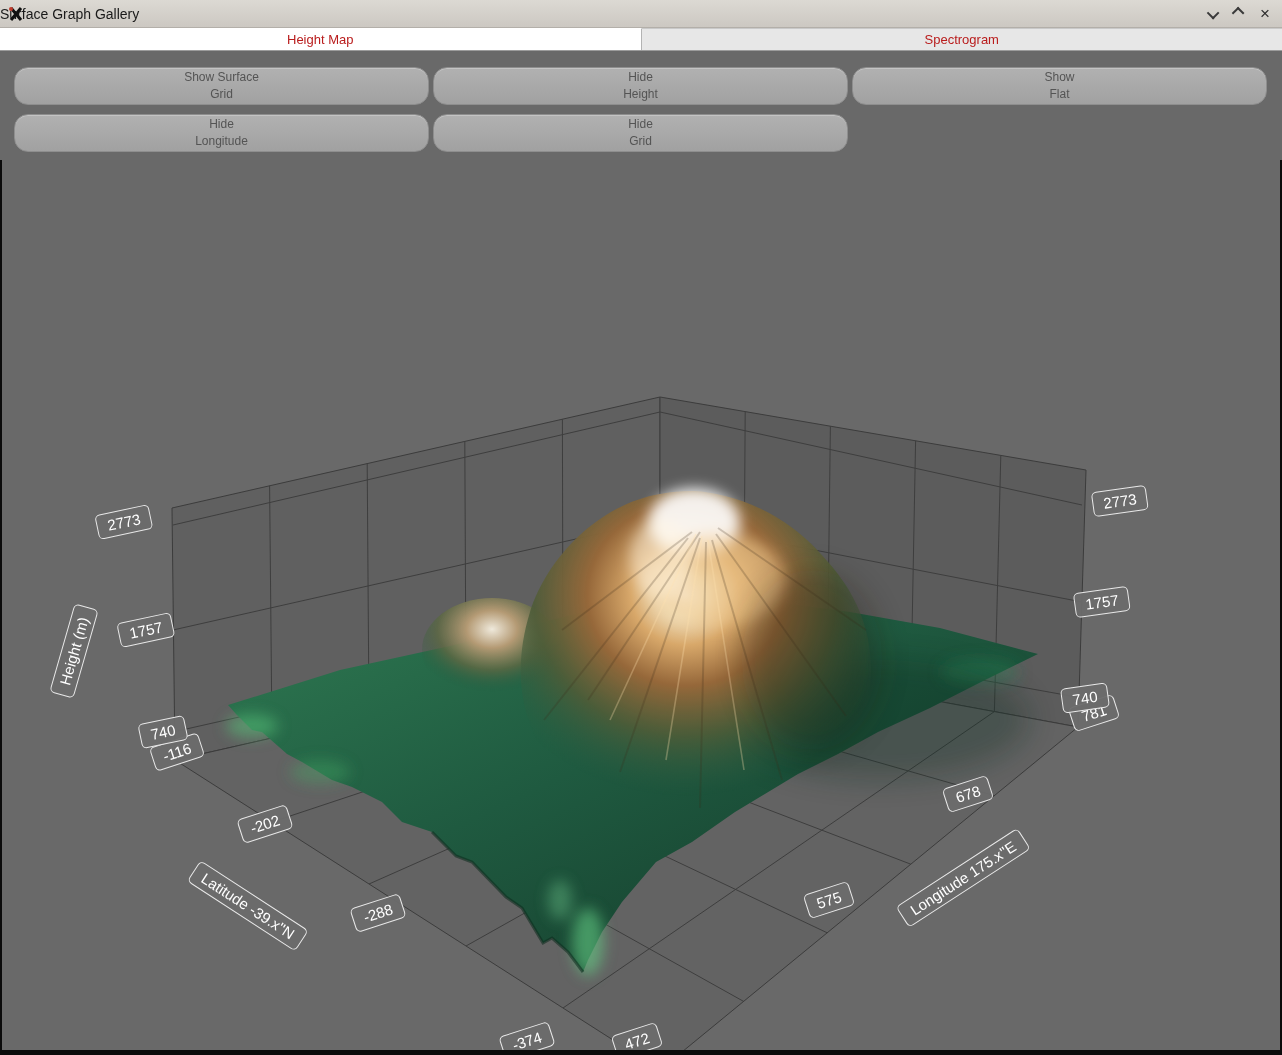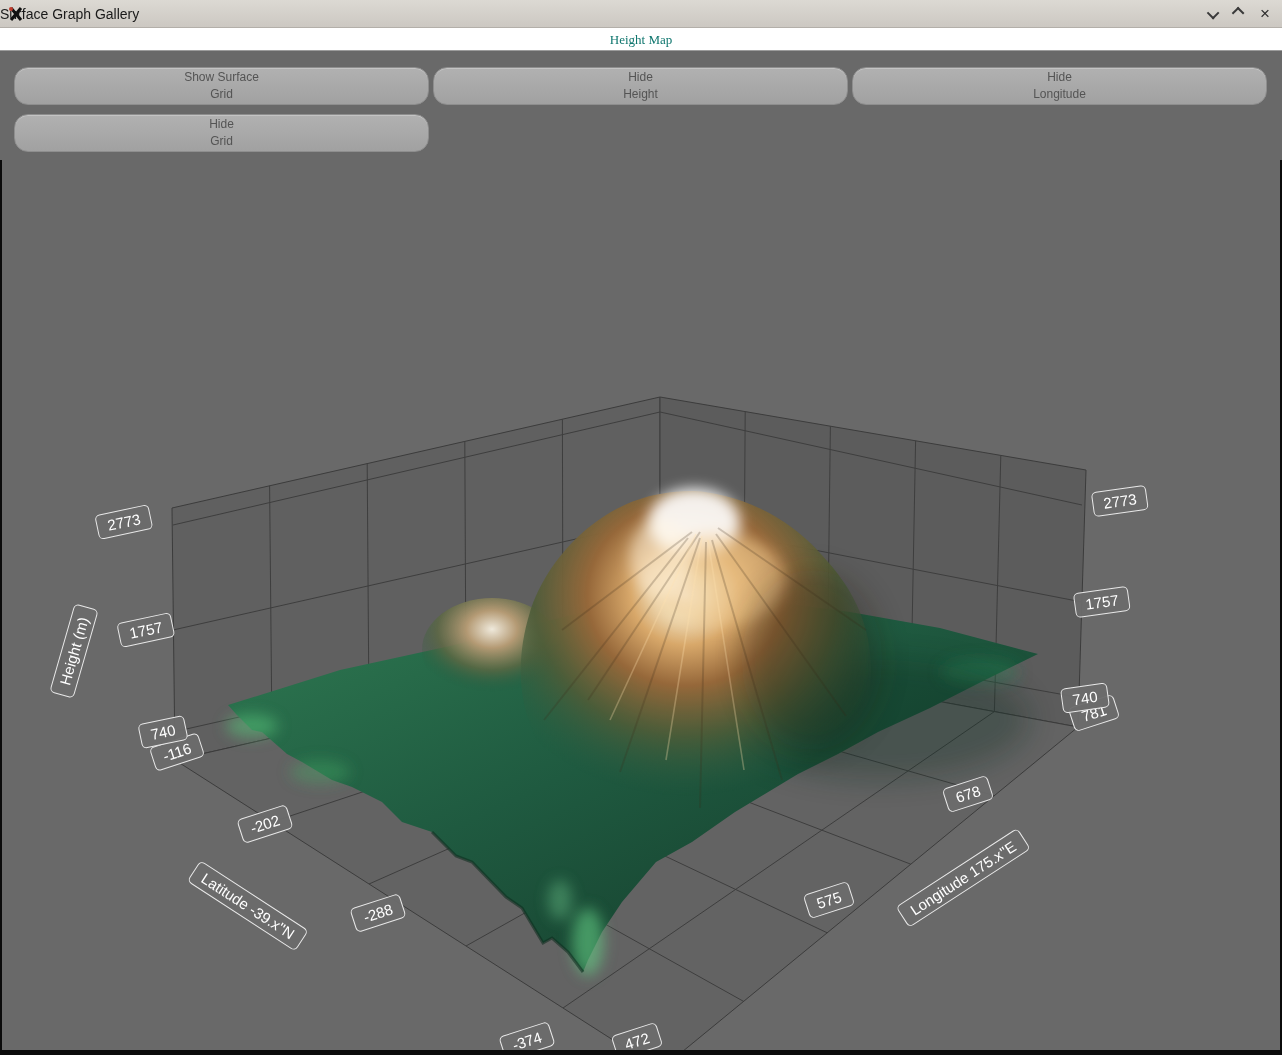--- a/index.html
+++ b/index.html
@@ -11,21 +11,21 @@
   .title{ position:absolute; left:0; right:14px; text-align:left; font-size:14px; color:#1a1a1a; }
   .app-icon{ margin-left:8px; width:16px; height:16px; z-index:1; }
   .win-controls{ margin-left:auto; display:flex; align-items:center; gap:16px; padding-right:12px; z-index:1; }
   .chev{ width:9px; height:9px; border-left:2px solid #3a3a3a; border-bottom:2px solid #3a3a3a; display:inline-block; }
   .chev.down{ transform:rotate(-45deg) translateY(-2px); }
   .chev.up{ transform:rotate(135deg) translateY(2px); }
   .close-x{ font-size:17px; color:#2e2e2e; line-height:1; }
 
   
   .tabbar{ height:23px; flex:none; display:flex; background:#e7e7e7; border-bottom:1px solid #9c9c9c; }
-  .tab{ flex:1; display:flex; align-items:center; justify-content:center; font-size:13px; color:#0f766e; background:#e7e7e7; border-right:1px solid #b3b3b3; border-top:1px solid #c9c9c9; cursor:default;font-family:Liberation Serif, serif; }
+  .tab{ flex:1; display:flex; align-items:center; justify-content:center; font-size:13px; color:#b91c1c; background:#e7e7e7; border-right:1px solid #b3b3b3; border-top:1px solid #c9c9c9; cursor:default; }
   .tab:last-child{ border-right:none; }
   .tab.active{ background:#ffffff; border-top-color:#ffffff; }
 
   
   .toolbar{ flex:none; display:grid; grid-template-columns:repeat(3,1fr); gap:9px 4px; padding:16px 15px 8px 14px; background:#696969; }
   .tool-btn{ height:38px; background:linear-gradient(#b1b1b1,#a1a1a1); border:1px solid #8e8e8e; border-radius:14px; box-shadow:inset 0 1px 0 rgba(255,255,255,.25); color:#545454; font-size:12px; line-height:1.4; display:flex; flex-direction:column; align-items:center; justify-content:center; }
   .tool-btn span{ display:block; }
 
   
   .chart{ flex:1; position:relative; overflow:hidden; background:#696969; }
@@ -50,30 +50,35 @@
     <span class="title">Surface Graph Gallery</span>
     <span class="win-controls">
       <span><span class="chev down"></span></span>
       <span><span class="chev up"></span></span>
       <span class="close-x">×</span>
     </span>
   </div>
 
   <div class="tabbar">
     <div class="tab active">Height Map</div>
+    <div class="tab">Spectrogram</div>
   </div>
 
   <div class="toolbar">
     <button class="tool-btn">
       <span>Show Surface</span>
       <span>Grid</span>
     </button>
     <button class="tool-btn">
       <span>Hide</span>
       <span>Height</span>
+    </button>
+    <button class="tool-btn">
+      <span>Show</span>
+      <span>Flat</span>
     </button>
     <button class="tool-btn">
       <span>Hide</span>
       <span>Longitude</span>
     </button>
     <button class="tool-btn">
       <span>Hide</span>
       <span>Grid</span>
     </button>
   </div>

